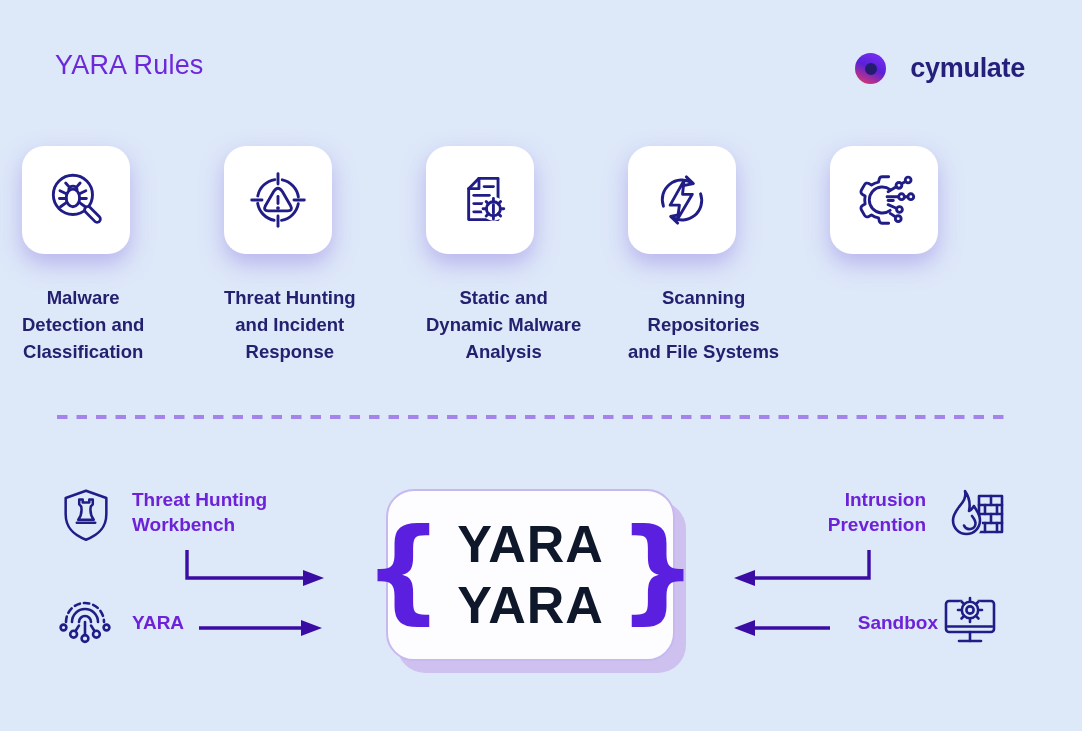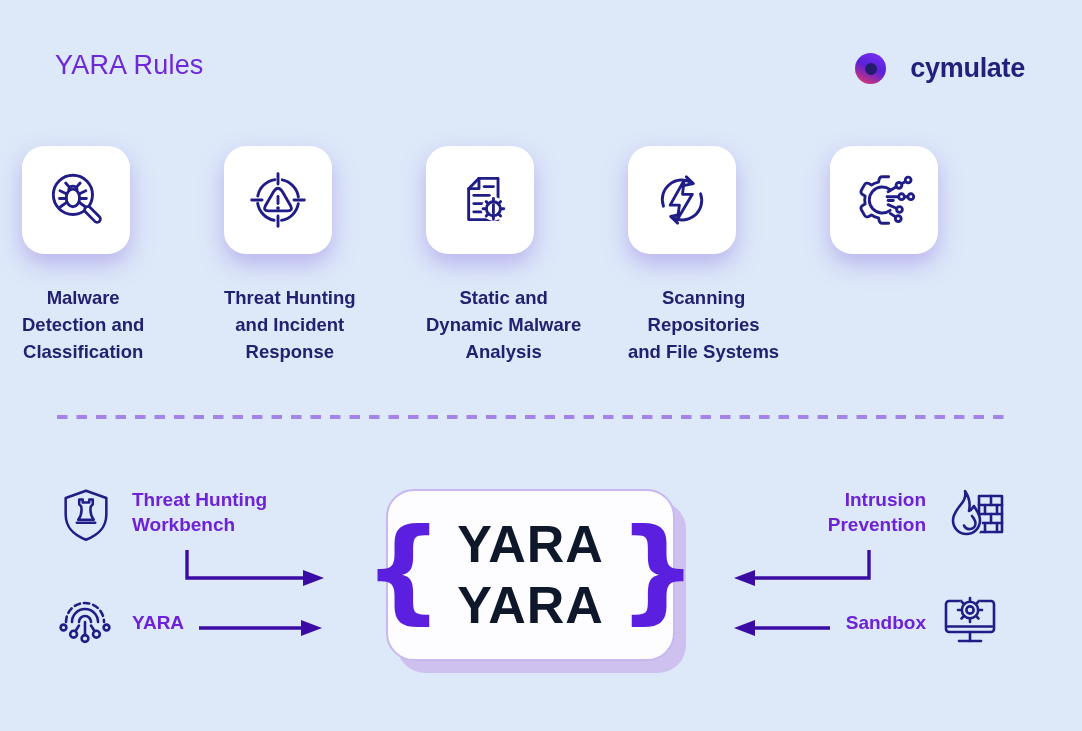--- a/index.html
+++ b/index.html
@@ -248,21 +248,21 @@
     </div>
     <svg class="abs" style="left:729px;top:106px" width="146" height="42">
       <path class="arrow-line" d="M140,4 V32 H24"></path>
       <polygon class="arrow-head" points="26,24 5,32 26,40"></polygon>
     </svg>
 
     <svg class="abs" style="left:729px;top:176px" width="108" height="24">
       <line class="arrow-line" x1="101" y1="12" x2="24" y2="12"></line>
       <polygon class="arrow-head" points="26,4 5,12 26,20"></polygon>
     </svg>
-    <div class="abs side-label ta-r" style="right:156px;top:170px">Sandbox</div>
+    <div class="abs side-label ta-r" style="right:144px;top:170px">Sandbox</div>
     <div class="abs side-icon" style="left:933px;top:148px">
       <svg class="ic" viewBox="0 0 72 72" width="74" height="72">
         <rect x="12" y="13" width="48" height="31" rx="3"></rect>
         <line x1="14" y1="38.5" x2="58" y2="38.5"></line>
         <circle class="fillbg" cx="36" cy="22" r="13"></circle>
         <line x1="36" y1="10" x2="36" y2="13.6"></line>
           <line x1="36" y1="30.4" x2="36" y2="34"></line>
         <line x1="24" y1="22" x2="27.6" y2="22"></line>
           <line x1="44.4" y1="22" x2="48" y2="22"></line>
         <line x1="27.5" y1="13.5" x2="30.1" y2="16.1"></line>

